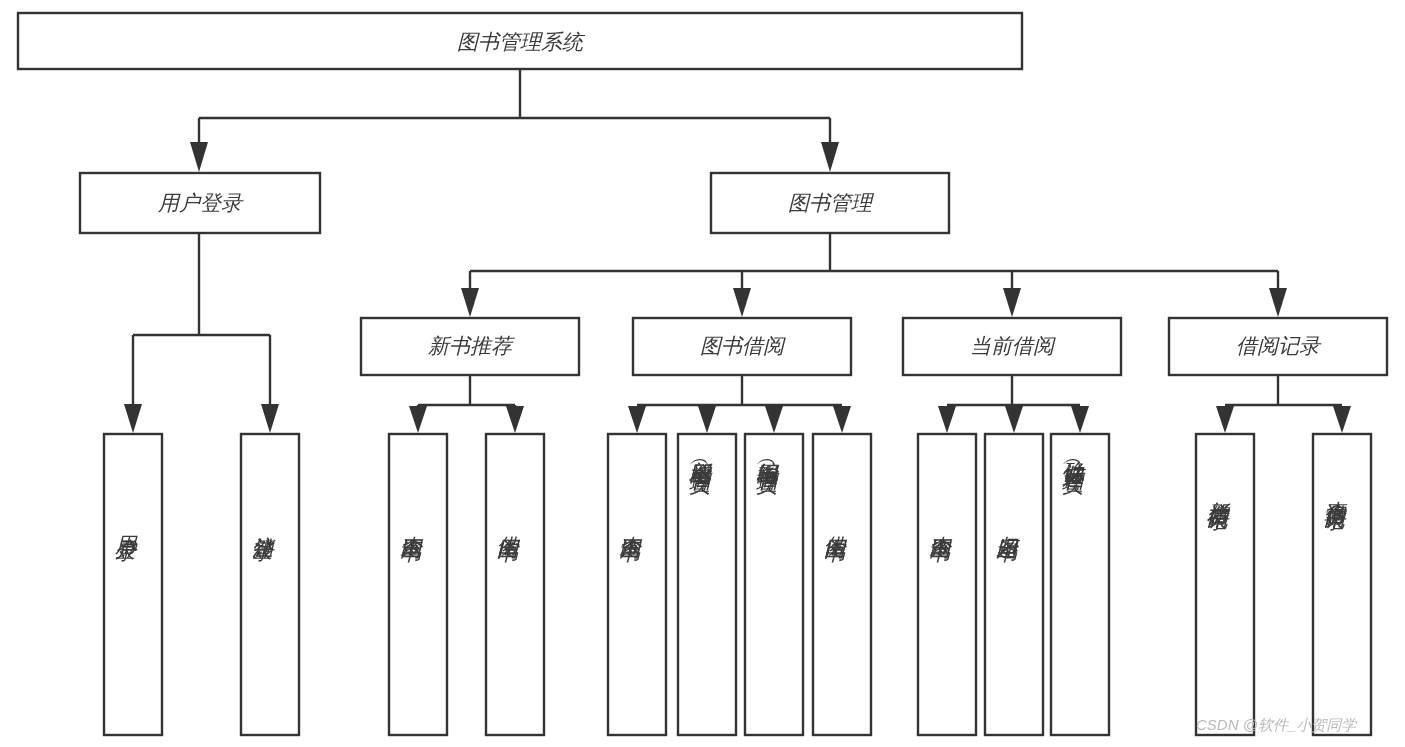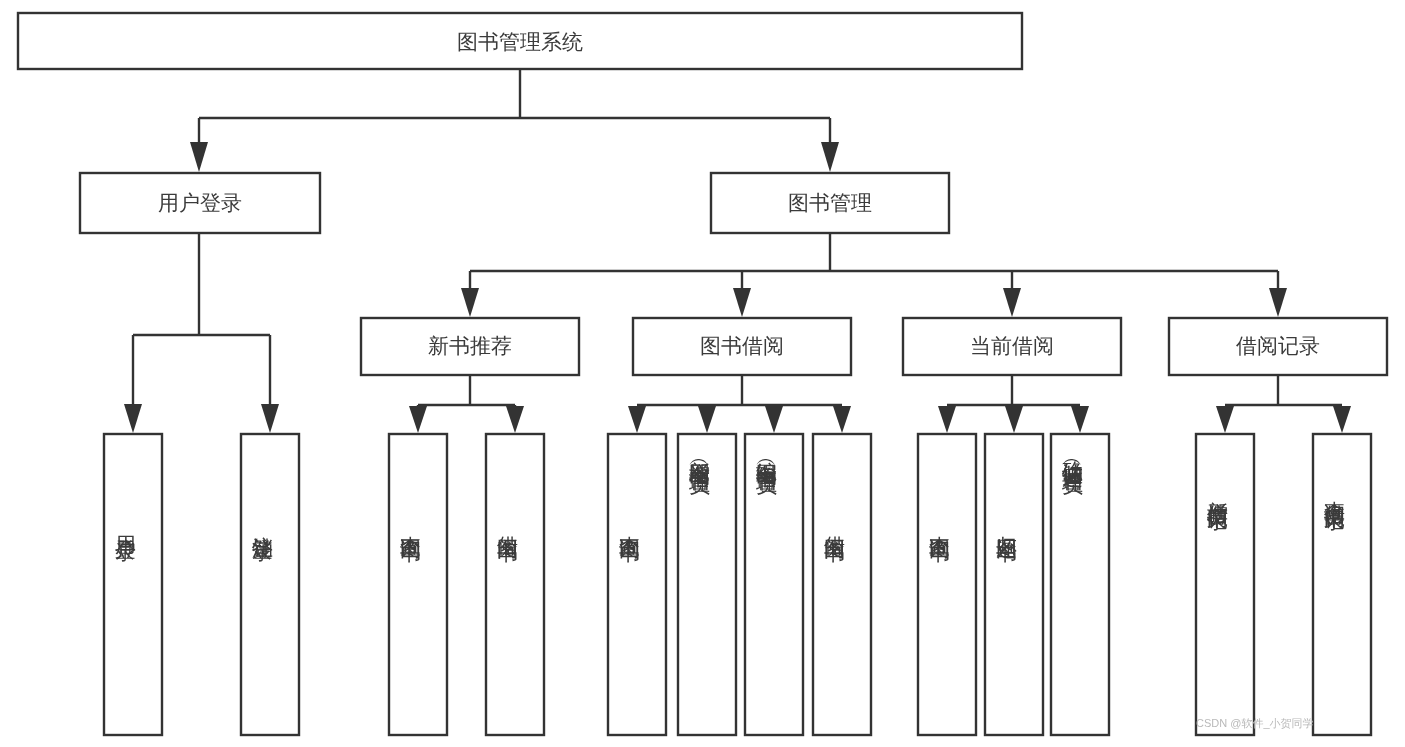--- a/index.html
+++ b/index.html
@@ -11,20 +11,21 @@
     width: 1405px;
     height: 747px;
     font-family: "Liberation Sans", "DejaVu Sans", sans-serif;
     overflow: hidden;
   }
   #diagram-root {
     position: relative;
     width: 1405px;
     height: 744px;
     background: #ffffff;
+    font-style: italic;
   }
   svg#flow-svg {
     position: absolute;
     left: 0;
     top: 0;
     width: 1405px;
     height: 747px;
   }
   .node-rect {
     fill: #ffffff;
@@ -56,21 +57,21 @@
     font-size: 21px;
     line-height: 1.12;
     color: #3b3b3b;
     letter-spacing: 2px;
     white-space: nowrap;
     pointer-events: none;
   }
   .watermark {
     position: absolute;
     font-family: "Liberation Sans", "DejaVu Sans", sans-serif;
-    font-size: 11px;
+    font-size: 15px;
     color: #b9b9b9;
     white-space: nowrap;
   }
 </style>
 </head>
 <body>
 
 <div id="diagram-root">
 
   <svg id="flow-svg" viewBox="0 0 1405 747">

